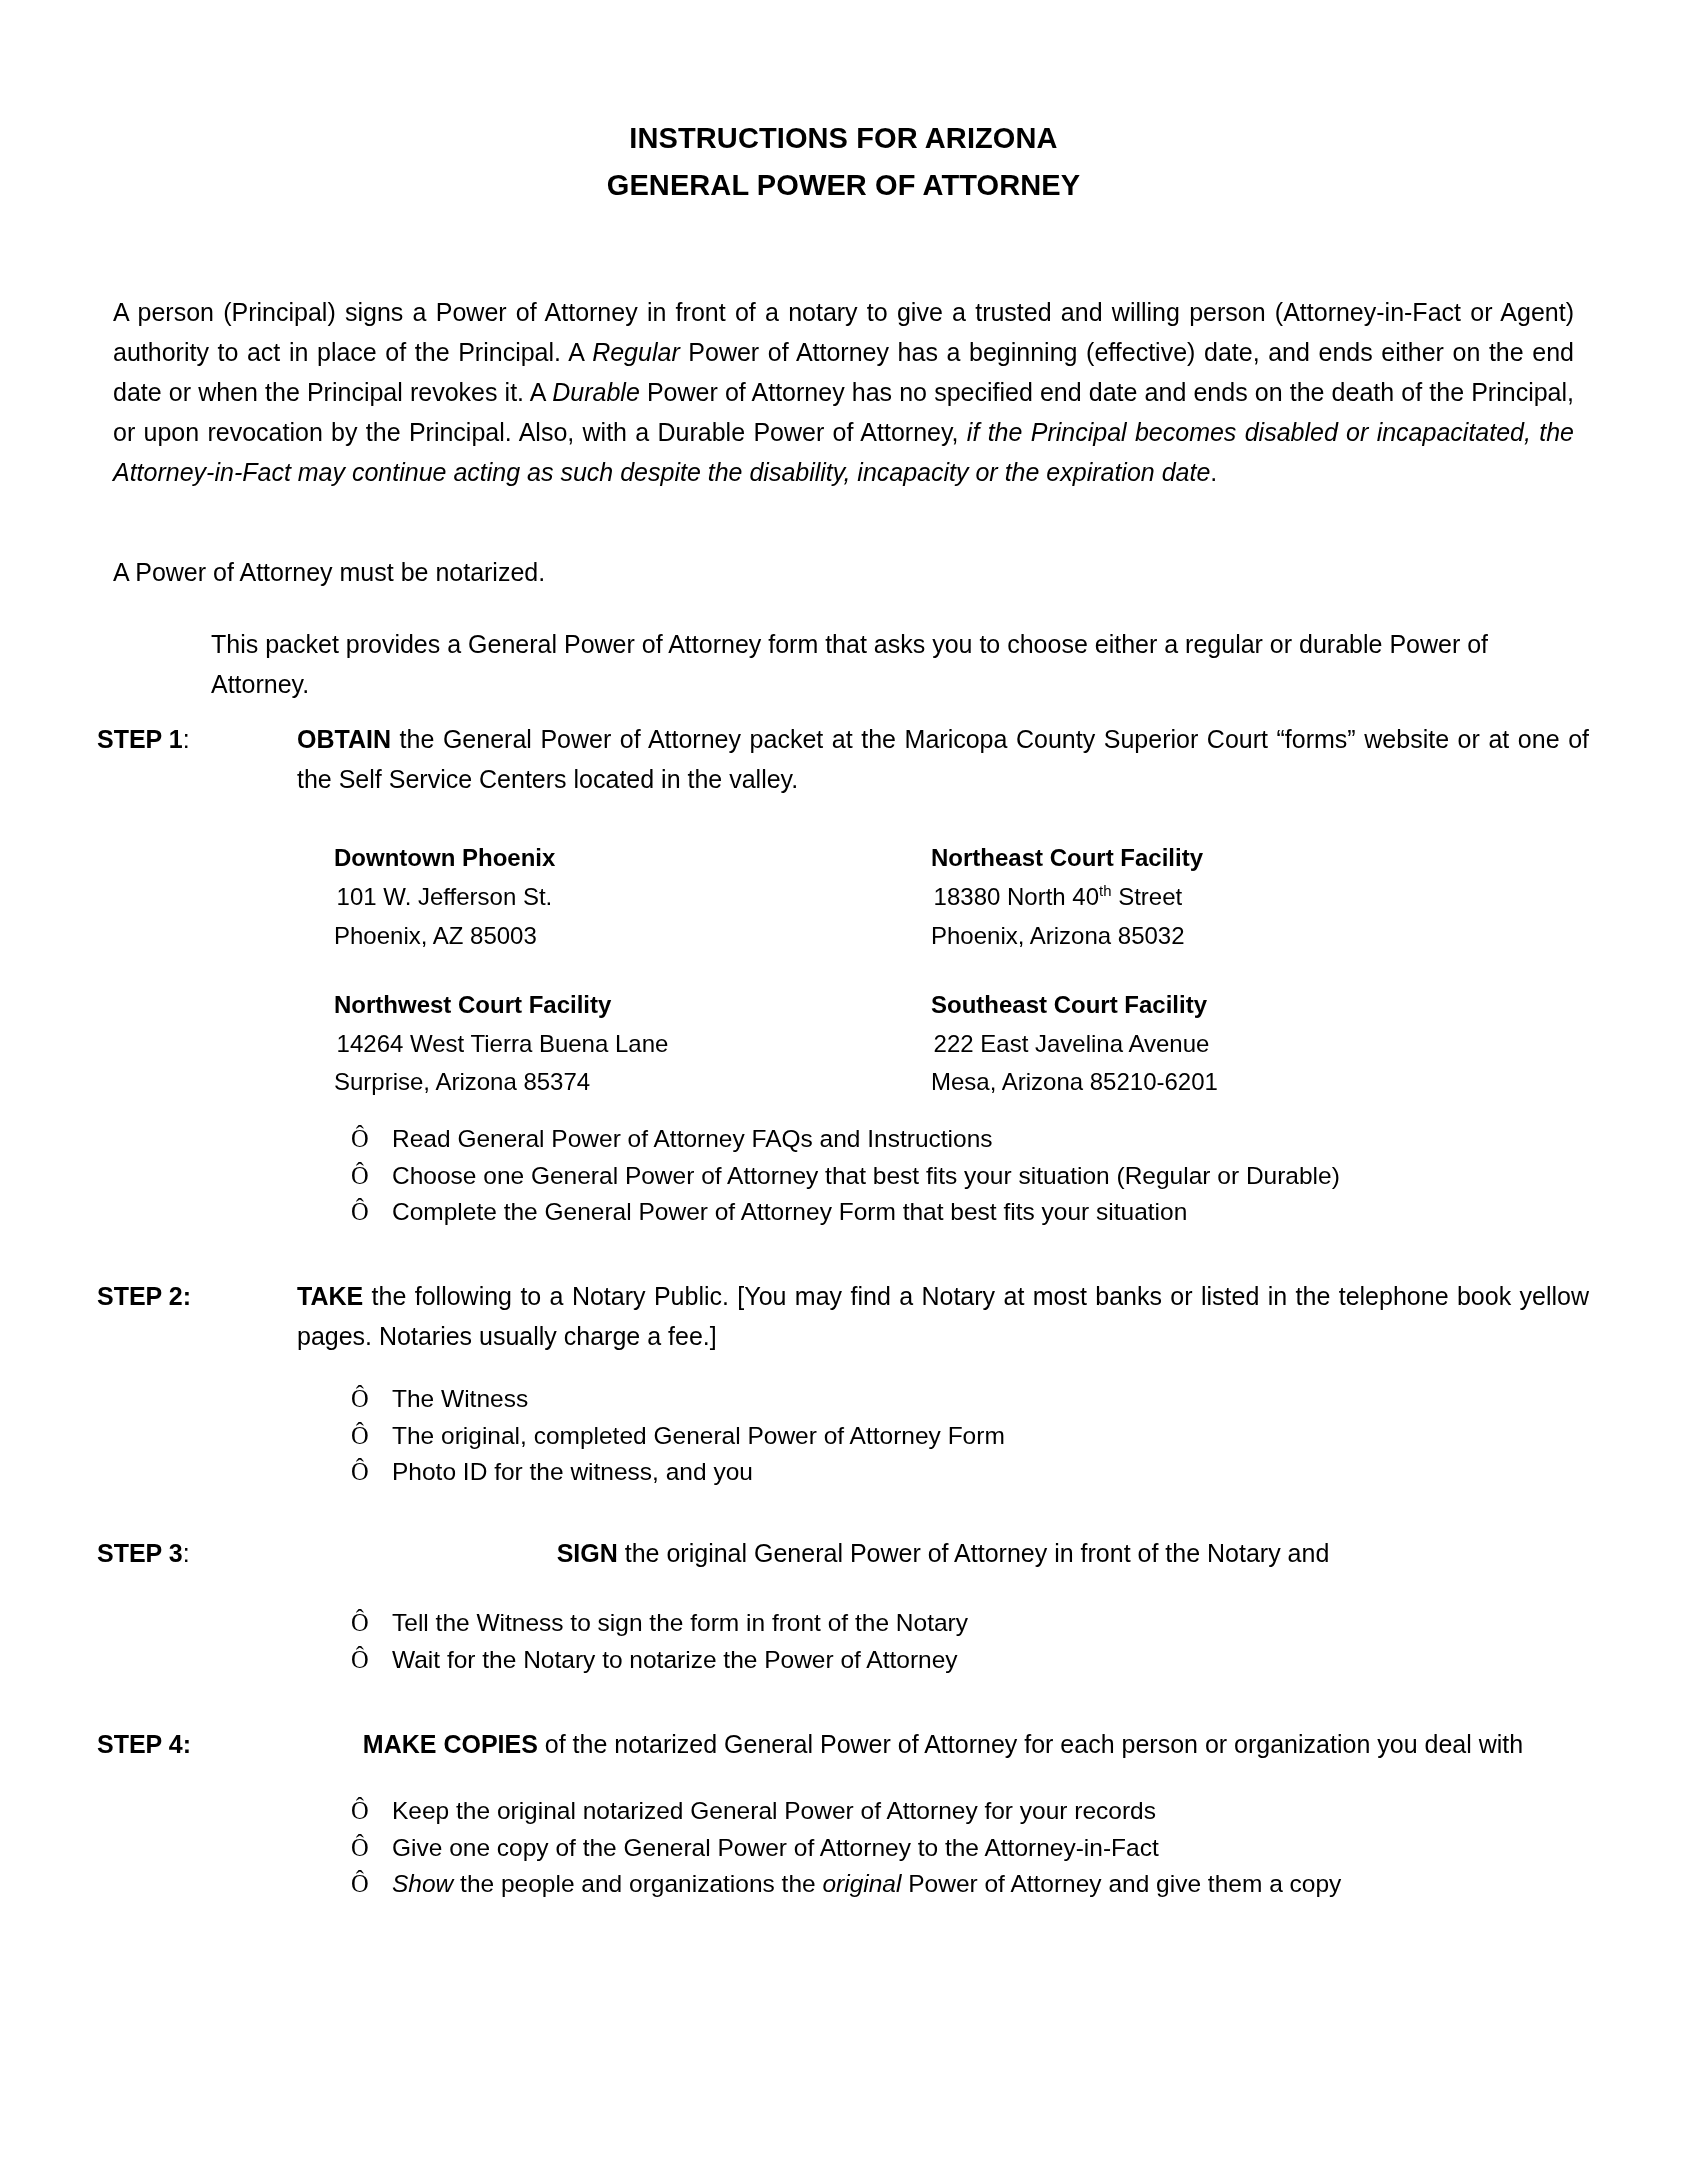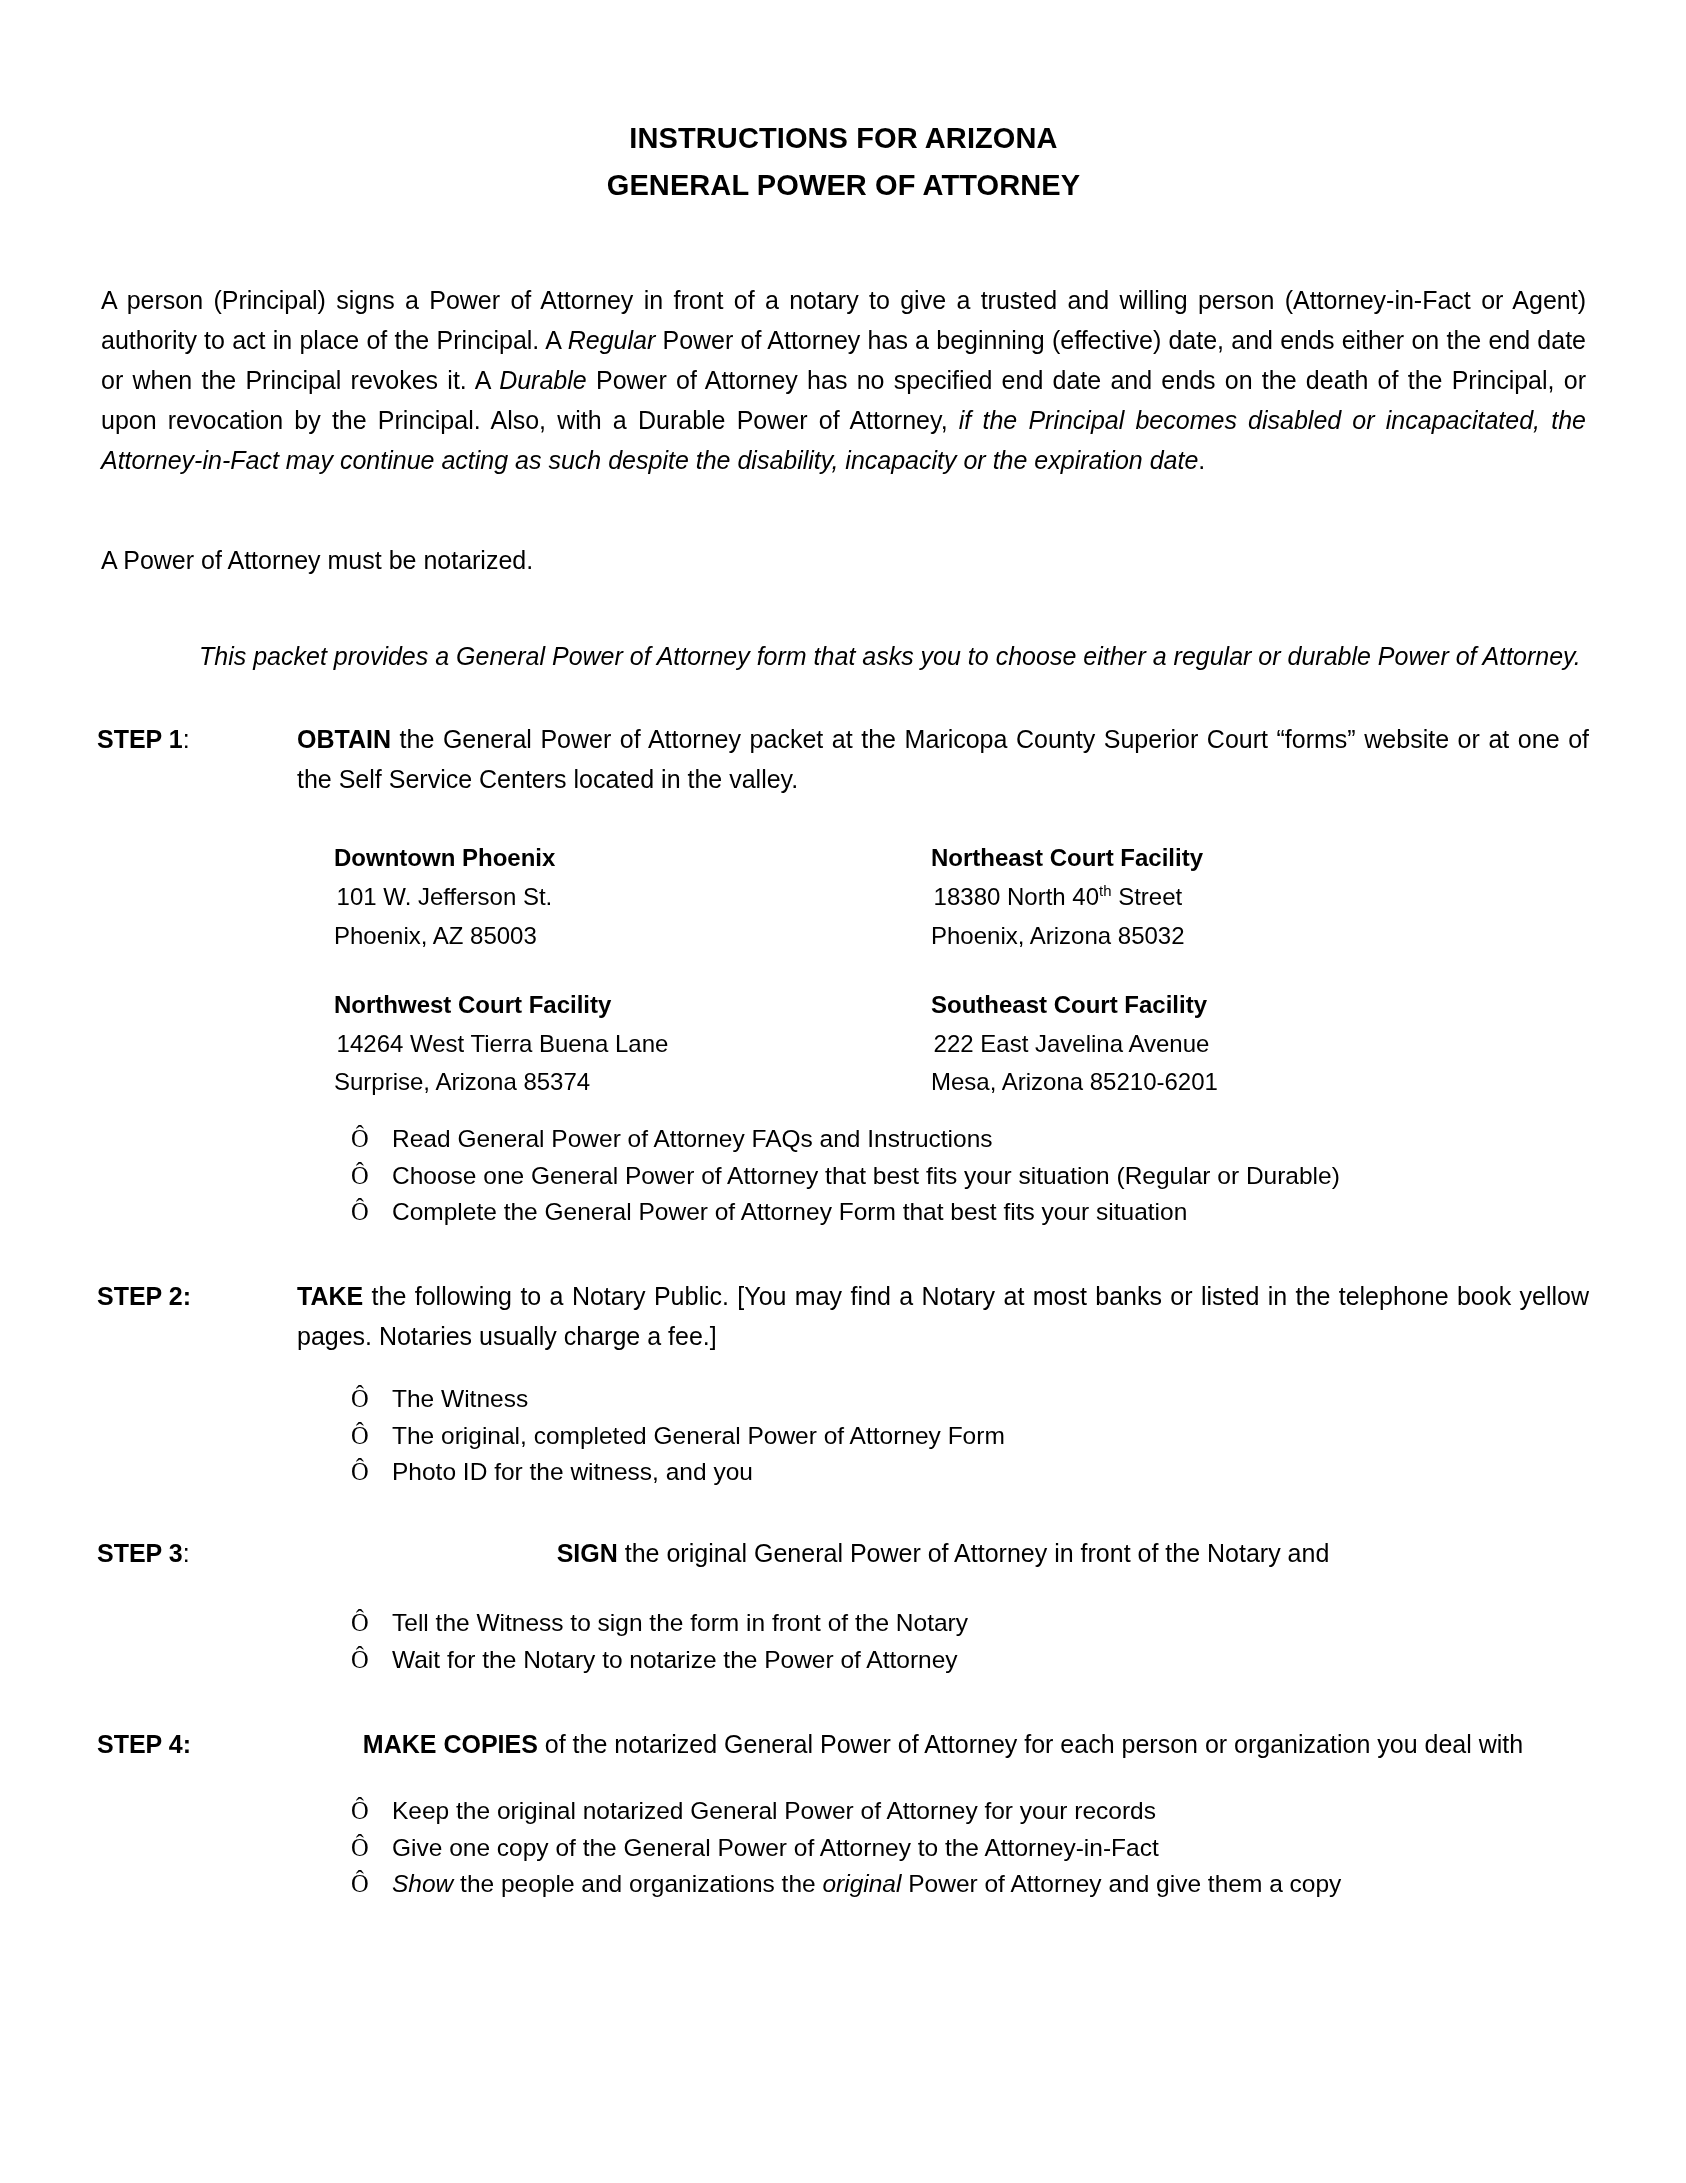--- a/index.html
+++ b/index.html
@@ -37,21 +37,21 @@
     font-weight: bold;
     letter-spacing: 0.1px;
     line-height: 1.22;
     margin: 0;
   }
   .title-line.second { margin-top: 11.2px; text-align: center; }
 
   p.para {
     font-size: 25px;
     line-height: 1.60;
-    margin: 4px;
+    margin: 16px;
     text-align: justify;
     text-justify: inter-word;
   }
   p.para.nojust { text-align: left; }
 
   .intro-para {
     position: absolute;
     left: 97px;
     top: 276px;
     width: 1493px;
@@ -60,23 +60,22 @@
   .notary-para {
     position: absolute;
     left: 97px;
     top: 536px;
     width: 1493px;
   }
 
   .packet-para {
     position: absolute;
     left: 195px;
-    top: 632px;
+    top: 608px;
     width: 1396px;
-    font-style: italic;
   }
 
   
   .step {
     position: absolute;
     display: flex;
     align-items: flex-start;
   }
   .step-label {
     flex: 0 0 200px;

